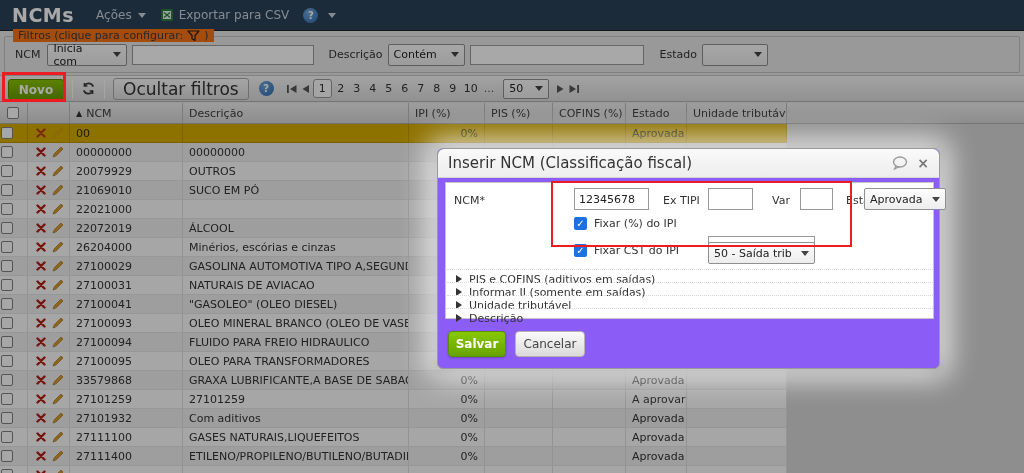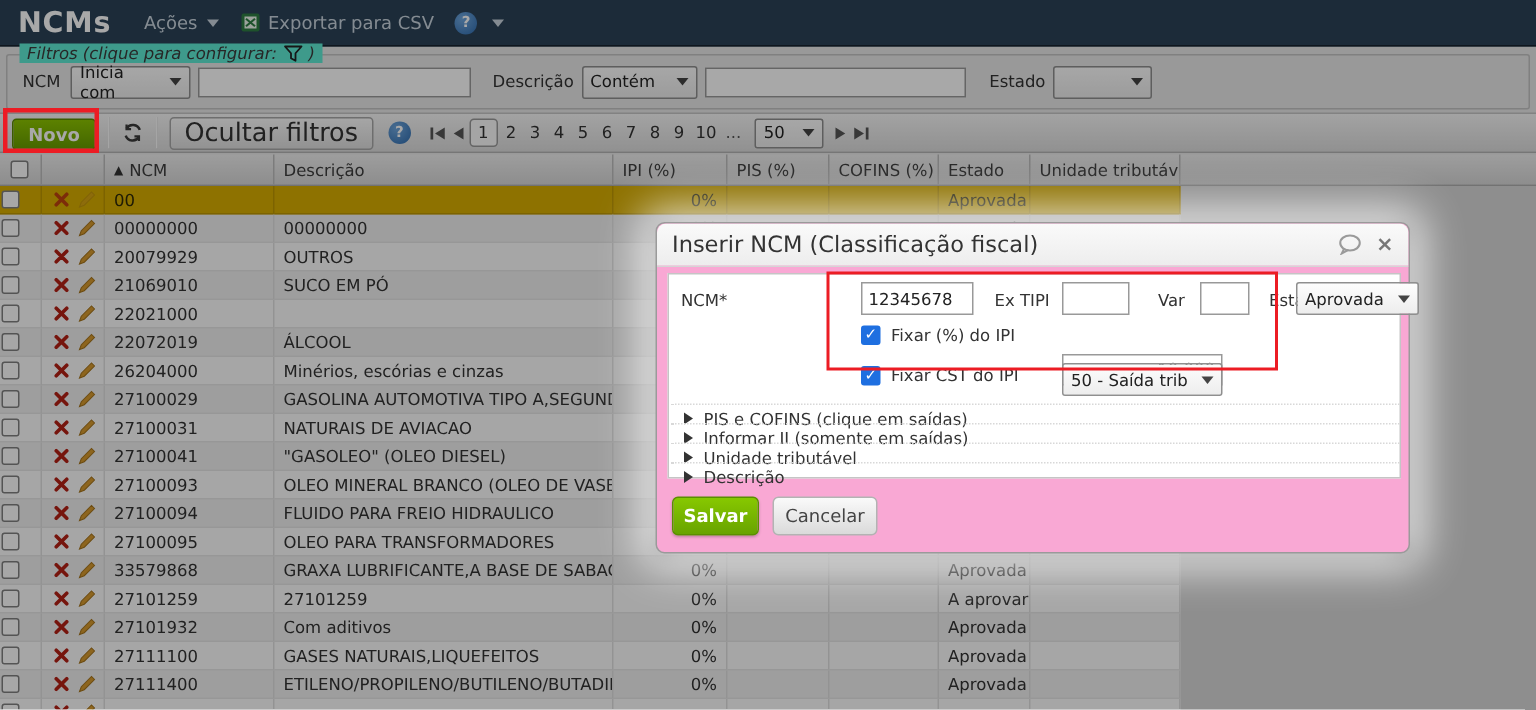--- a/index.html
+++ b/index.html
@@ -13,22 +13,22 @@
   .topbar-title { color:#fff; font-size:19px; font-weight:bold; margin:0 0 0 12px; letter-spacing:0.5px; }
   .topbar-menu { display:flex; align-items:center; margin-left:22px; color:#c9d4de; font-size:12px; gap:6px; cursor:pointer; }
   .caret-dn { width:0; height:0; border-left:4px solid transparent; border-right:4px solid transparent; border-top:5px solid #c9d4de; display:inline-block; }
   .csv-group { display:flex; align-items:center; gap:5px; margin-left:14px; color:#c9d4de; font-size:12px; cursor:pointer; }
   .help-circ { width:15px; height:15px; border-radius:50%; background:radial-gradient(circle at 35% 30%, #6fa6dd, #2f6cae);
                color:#fff; font-size:10px; font-weight:bold; display:flex; align-items:center; justify-content:center; margin-left:14px; cursor:pointer; }
 
   
   .filters { position:absolute; left:4px; top:36px; width:1016px; height:37px;
              border:1px solid #c2c2c2; border-radius:2px; }
-  .filters-legend { position:absolute; left:8px; top:-8px; background:#5eead4; padding:0 5px;
-                    font-size:11px; color:#3c3c3c; display:flex; align-items:center; gap:4px;font-style:italic; }
+  .filters-legend { position:absolute; left:8px; top:-8px; background:#f97316; padding:0 5px;
+                    font-size:11px; color:#3c3c3c; display:flex; align-items:center; gap:4px; }
   .filters-row { position:absolute; left:0; top:0; width:100%; height:100%; display:flex; align-items:center; }
   .flabel { font-size:11px; color:#333; }
   .sel { height:22px; border:1px solid #8f8f8f; border-radius:2px; background:linear-gradient(#fdfdfd,#ededed);
          display:flex; align-items:center; justify-content:space-between; padding:0 5px; font-size:11px; color:#222; cursor:pointer; }
   .sel .caret { width:0;height:0;border-left:4px solid transparent;border-right:4px solid transparent;border-top:5px solid #444; margin-left:6px; }
   .tinput { height:20px; border:1px solid #999; background:#fff; font-size:11px; padding:0 4px; color:#222; font-family:"DejaVu Sans",sans-serif; }
 
   
   .toolbar { position:absolute; left:0; top:75px; width:1024px; height:27px;
              background:linear-gradient(#f7f7f7,#dcdcdc); border-top:1px solid #c6c6c6; border-bottom:1px solid #b4b4b4;
@@ -72,21 +72,21 @@
   .trow.selected .icon-x { opacity:0.75; }
 
   
   .overlay { position:absolute; inset:0; background:rgba(0,0,0,0.34); z-index:60; }
   .anno { position:absolute; border:3px solid #ec1c24; z-index:200; pointer-events:none; }
   .anno-novo { left:2px; top:72px; width:64px; height:30px; }
   .anno-modal { left:551px; top:181px; width:301px; height:66px; border-width:2px; }
 
   
   .modal { position:absolute; left:437px; top:148px; width:503px; height:221px; z-index:100;
-           background:#f9a8d4; border:1px solid #9a9a9a; border-radius:6px;
+           background:#8b5cf6; border:1px solid #9a9a9a; border-radius:6px;
            box-shadow:0 0 28px 10px rgba(255,255,255,0.75), 0 2px 10px rgba(0,0,0,0.35); }
   .modal-head { height:29px; background:linear-gradient(#fafafa,#ededed); border-bottom:1px solid #d5d5d5;
                 border-radius:6px 6px 0 0; display:flex; align-items:center; padding:0 10px; }
   .modal-title { font-size:15px; color:#333; flex:1; }
   .mh-icons { display:flex; align-items:center; gap:8px; }
   .mclose { color:#777; font-size:14px; font-weight:bold; cursor:pointer; line-height:1; }
   .mbox { position:absolute; left:7px; top:33px; width:489px; height:137px; border:1px solid #c5c5c5; background:#fff; }
   .mlabel { font-size:11px; color:#333; }
   .lbl-ncm { position:absolute; left:8px; top:11px; }
   .in-ncm { position:absolute; left:128px; top:5px; width:75px; height:22px; }
@@ -739,21 +739,21 @@
         <span class="bluecb">✓</span>
         <span class="mlabel">Fixar CST do IPI</span>
       </div>
       <div class="sel sel-cst" style="top:59px;">
         <span>50 - Saída trib</span>
         <span class="caret"></span>
       </div>
 
       <div class="msection" style="top:86px;">
         <span class="arrow-r"></span>
-        <span class="mlabel">PIS e COFINS (clique em saídas)</span>
+        <span class="mlabel">PIS e COFINS (aditivos em saídas)</span>
       </div>
       <div class="msection" style="top:99px;">
         <span class="arrow-r"></span>
         <span class="mlabel">Informar II (somente em saídas)</span>
       </div>
       <div class="msection" style="top:112px;">
         <span class="arrow-r"></span>
         <span class="mlabel">Unidade tributável</span>
       </div>
       <div class="msection" style="top:125px;">

